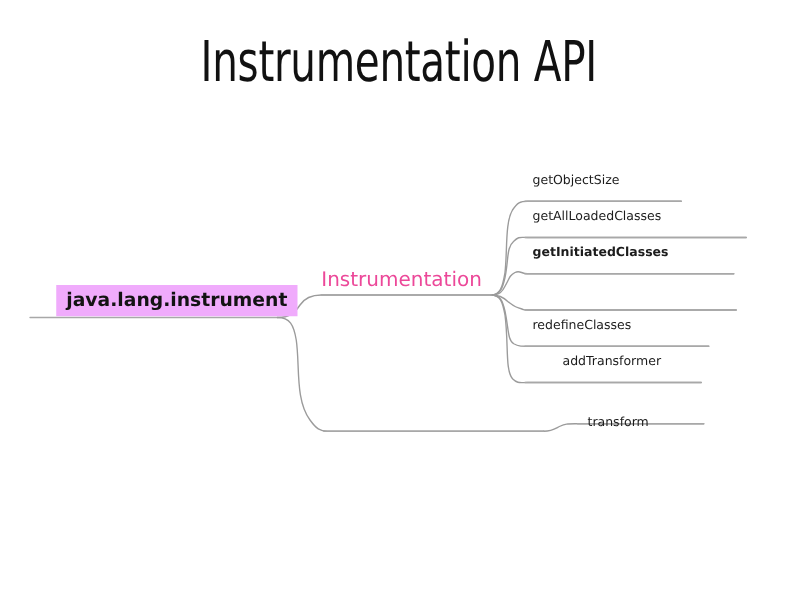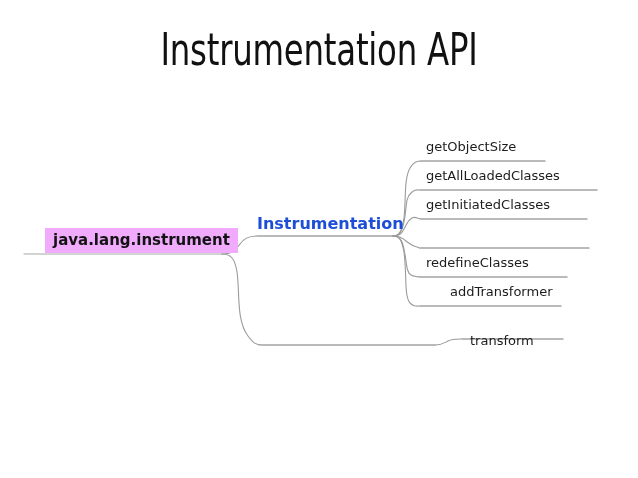--- a/index.html
+++ b/index.html
@@ -74,41 +74,41 @@
     line-height: 25px;
     padding: 0 8px;
     background: #f0abfc;
     font-size: 15px;
     font-weight: 600;
     color: #131313;
   }
 
   .node-branch {
     font-size: 16px;
-    font-weight: 700;
-    color: #1d4ed8;
+    font-weight: 400;
+    color: #ec4899;
   }
   .node-instrumentation {
     left: 257px;
     top: 214px;
   }
   .node-classfiletransformer {
     left: 259px;
     top: 323px;
   }
 
   .node-leaf {
-    font-size: 13px;
+    font-size: 10px;
     font-weight: 400;
     color: #1c1c1c;
     left: 426px;
   }
   .leaf-0 { top: 139px; }
   .leaf-1 { top: 168px; text-align: right; }
-  .leaf-2 { top: 197px; }
+  .leaf-2 { top: 197px; font-weight: bold; }
   .leaf-3 { top: 226px; }
   .leaf-4 { top: 255px; }
   .leaf-5 { top: 284px; margin-left: 24px; }
   .node-transform {
     left: 470px;
     top: 333px;
   }
 </style>
 </head>
 <body>

